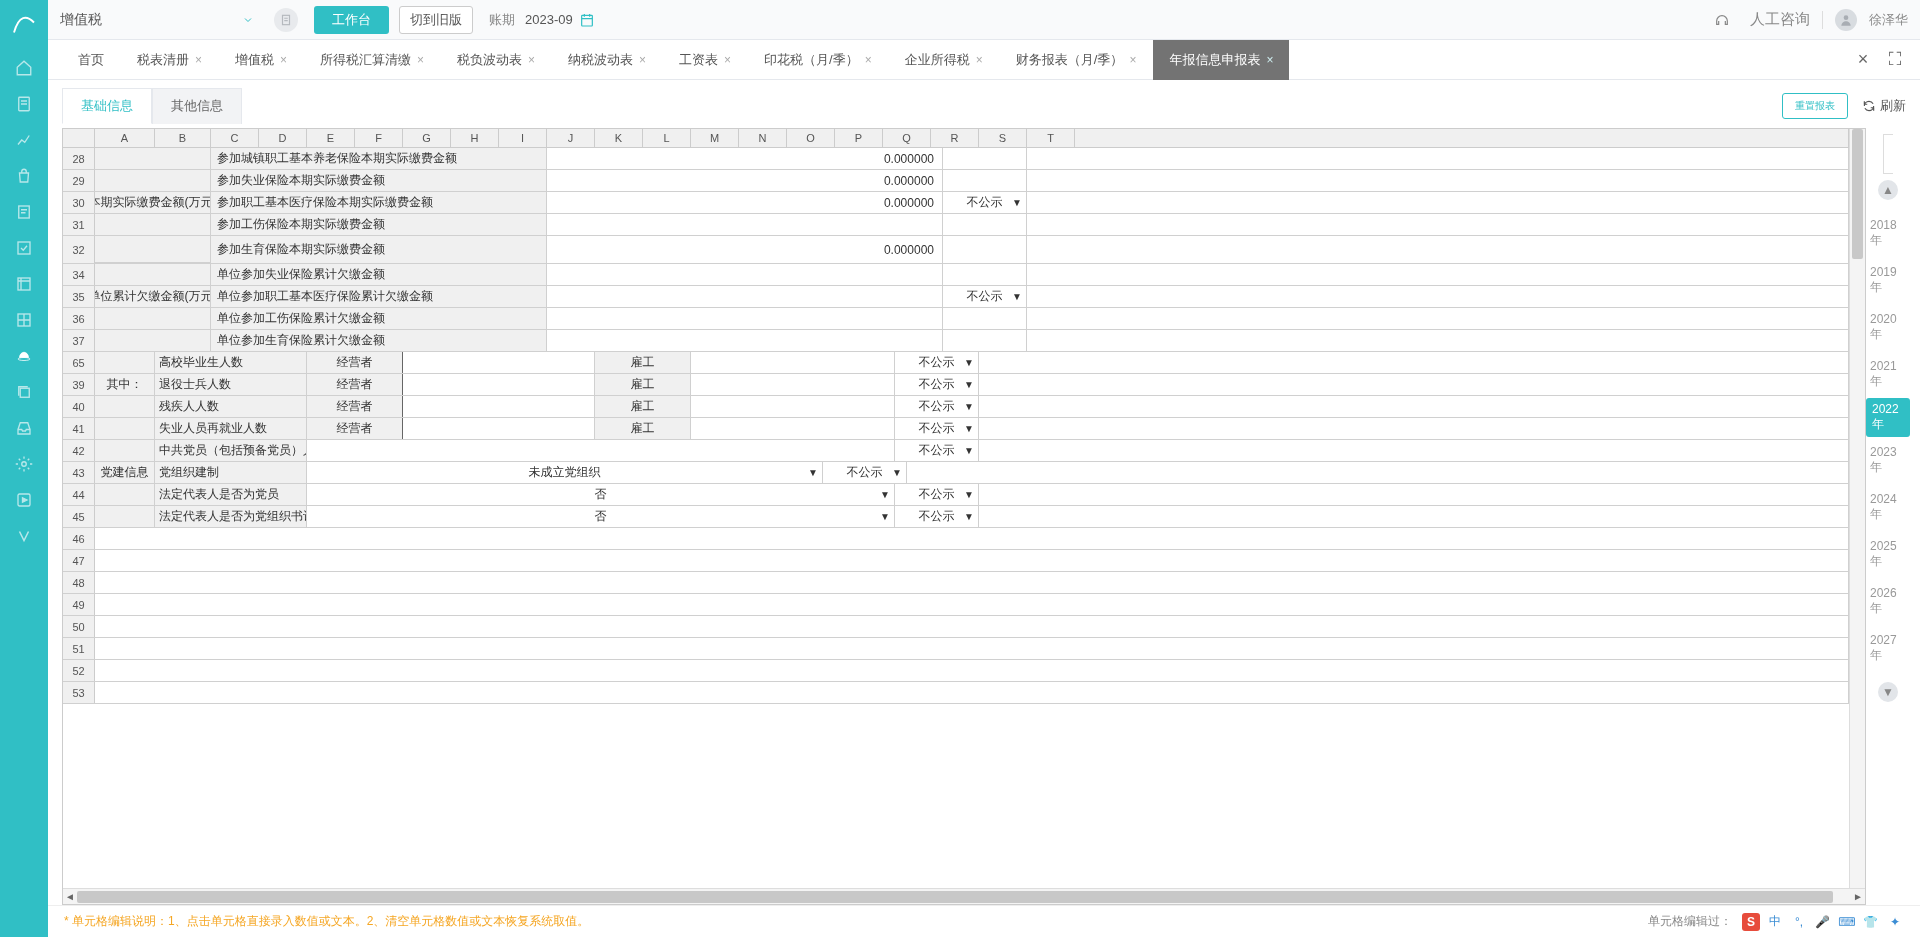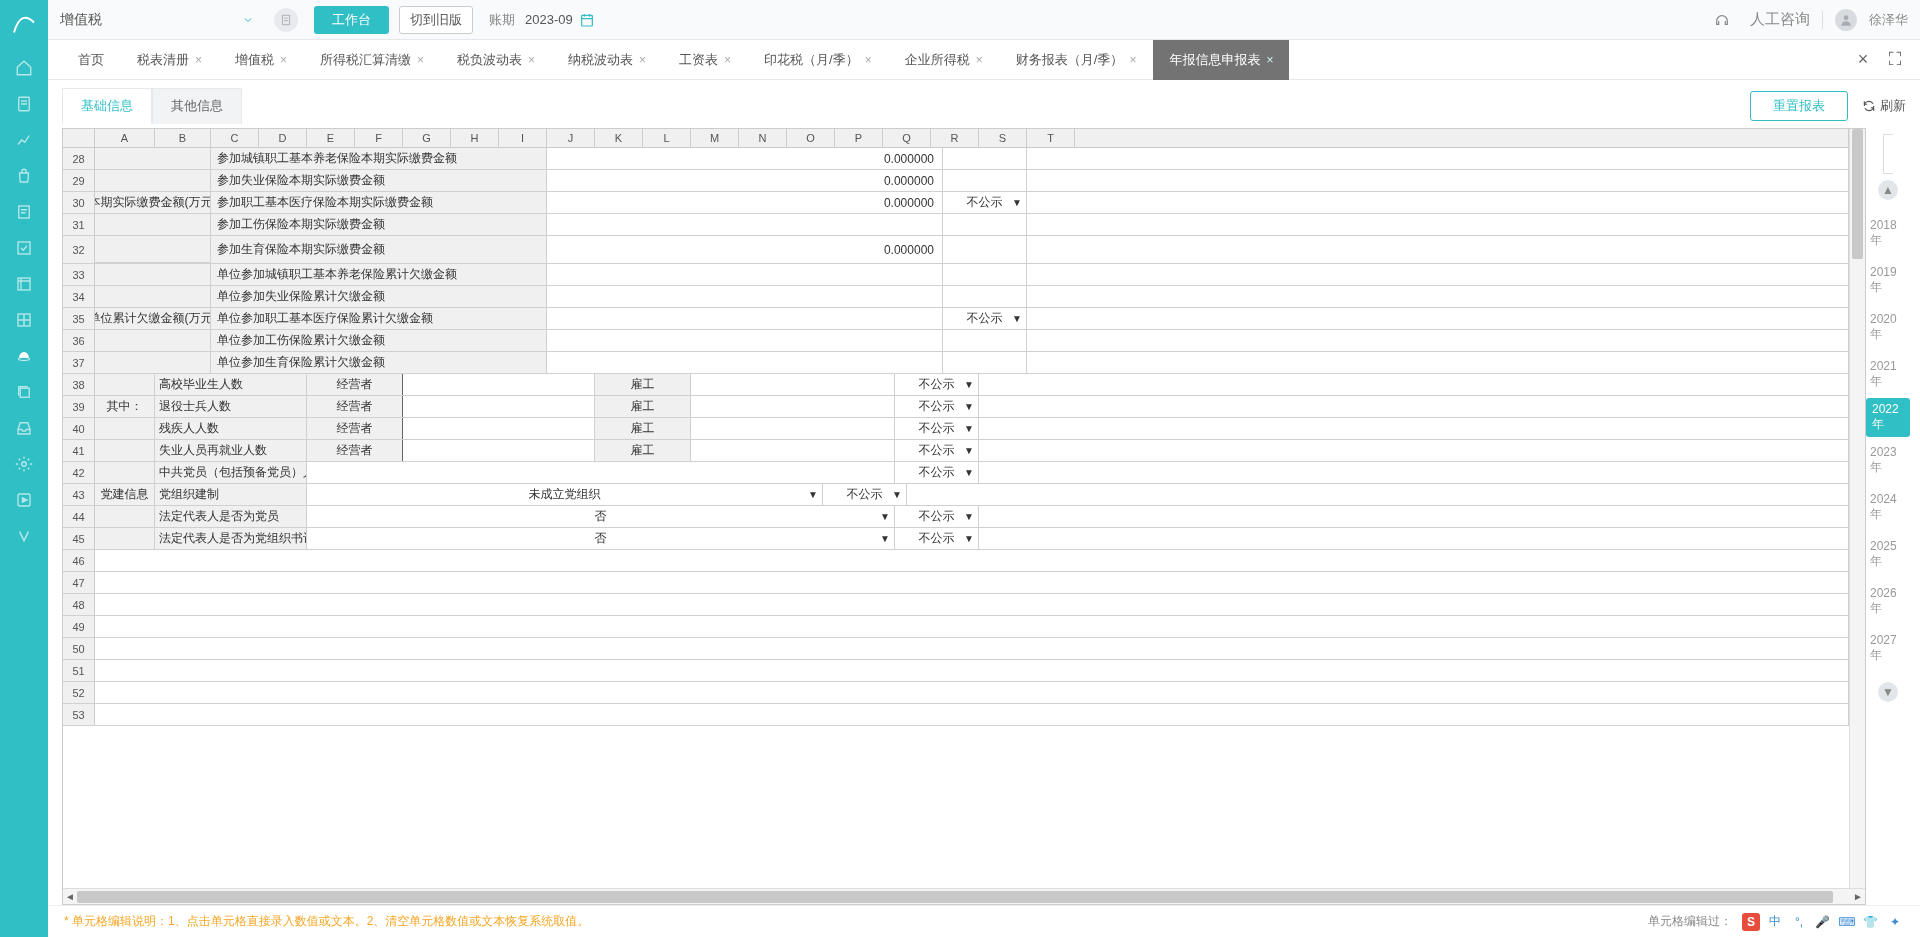--- a/index.html
+++ b/index.html
@@ -29,21 +29,21 @@
 .tab.active { background: #737373; color: #fff; }
 .tab-close { font-size: 12px; color: #aaa; }
 .tab.active .tab-close { color: #cfeef0; }
 .tabs-actions { margin-left: auto; display: flex; gap: 10px; }
 .tabs-actions span { width: 22px; height: 22px; display: flex; align-items: center; justify-content: center; color: #666; cursor: pointer; font-size: 18px; }
 .subtabs-row { display: flex; align-items: center; padding: 8px 14px 0; }
 .subtabs { display: flex; text-align: center; }
 .subtab { padding: 8px 18px; font-size: 13px; color: #666; cursor: pointer; border-left: 1px solid #e5e8ed; border-right: 1px solid #e5e8ed; border-top: 1px solid #e5e8ed; background: #f2f3f5; }
 .subtab.active { color: #30bfc5; background: #fff; border-bottom: 1px solid #fff; }
 .subtab-actions { margin-left: auto; display: flex; gap: 14px; }
-.btn-reset { border: 1px solid #30bfc5; color: #30bfc5; background: #fff; padding: 5px 22px; border-radius: 3px; font-size: 13px; cursor: pointer; }
+.btn-reset { border: 1px solid #30bfc5; color: #30bfc5; background: #fff; padding: 5px 12px; border-radius: 3px; font-size: 10px; cursor: pointer; }
 .btn-refresh { display: flex; align-items: center; gap: 4px; color: #555; font-size: 13px; cursor: pointer; }
 .sheet-area { flex: 1; display: flex; padding: 4px 10px 0 14px; overflow: hidden; }
 .sheet-wrap { flex: 1; display: flex; flex-direction: column; border: 1px solid #ccc; overflow: hidden; position: relative; }
 .col-headers { display: flex; background: #f0f0f0; border-bottom: 1px solid #ccc; }
 .corner { width: 32px; height: 18px; border-right: 1px solid #ccc; background: #f0f0f0; }
 .col-h { height: 18px; border-right: 1px solid #ccc; display: flex; align-items: center; justify-content: center; font-size: 11px; color: #555; }
 .col-A { width: 60px; } .col-B { width: 56px; } .col-C { width: 48px; } .col-D { width: 48px; }
 .col-E { width: 48px; } .col-F { width: 48px; } .col-G { width: 48px; } .col-H { width: 48px; }
 .col-I { width: 48px; } .col-J { width: 48px; } .col-K { width: 48px; } .col-L { width: 48px; }
 .col-M { width: 48px; } .col-N { width: 48px; } .col-O { width: 48px; } .col-P { width: 48px; }
@@ -344,28 +344,20 @@
                 </div>
                 <div class="grow tall">
                   <div class="rowh">32</div>
                   <div class="cell merge-ab hdr center" style="border-bottom: 1px solid rgb(208, 208, 208);"></div>
                   <div class="cell merge-c-to-h">参加生育保险本期实际缴费金额</div>
                   <div class="cell merge-i-to-r">0.000000</div>
                   <div class="cell merge-st center"></div>
                   <div class="cell empty-tail"></div>
                 </div>
                 <div class="grow">
-                  <div class="rowh">33</div>
-                  <div class="cell merge-ab hdr center" style="border-bottom: none;"></div>
-                  <div class="cell merge-c-to-h">单位参加城镇职工基本养老保险累计欠缴金额</div>
-                  <div class="cell merge-i-to-r-empty"></div>
-                  <div class="cell merge-st center" style="border-bottom: none;"></div>
-                  <div class="cell empty-tail"></div>
-                </div>
-                <div class="grow">
                   <div class="rowh">34</div>
                   <div class="cell merge-ab hdr center" style="border-bottom: none;"></div>
                   <div class="cell merge-c-to-h">单位参加失业保险累计欠缴金额</div>
                   <div class="cell merge-i-to-r-empty"></div>
                   <div class="cell merge-st center" style="border-bottom: none;"></div>
                   <div class="cell empty-tail"></div>
                 </div>
                 <div class="grow">
                   <div class="rowh">35</div>
                   <div class="cell merge-ab hdr center" style="border-bottom: none;">单位累计欠缴金额(万元)</div>
@@ -384,21 +376,21 @@
                 </div>
                 <div class="grow">
                   <div class="rowh">37</div>
                   <div class="cell merge-ab hdr center"></div>
                   <div class="cell merge-c-to-h">单位参加生育保险累计欠缴金额</div>
                   <div class="cell merge-i-to-r-empty"></div>
                   <div class="cell merge-st center"></div>
                   <div class="cell empty-tail"></div>
                 </div>
                 <div class="grow">
-                  <div class="rowh">38</div>
+                  <div class="rowh">65</div>
                   <div class="cell merge-a hdr center" style="border-bottom: none;"></div>
                   <div class="cell merge-b hdr" style="width: 152px; padding-left: 4px; font-family: Liberation Mono, monospace;">高校毕业生人数</div>
                   <div class="cell merge-cd center">经营者</div>
                   <div class="cell " style="width: 192px;"></div>
                   <div class="cell center hdr" style="width: 96px;">雇工</div>
                   <div class="cell " style="width: 204px;"></div>
                   <div class="cell merge-st center dd-cell">不公示<span class="dd-arrow">▼</span></div>
                   <div class="cell empty-tail"></div>
                 </div>
                 <div class="grow">

